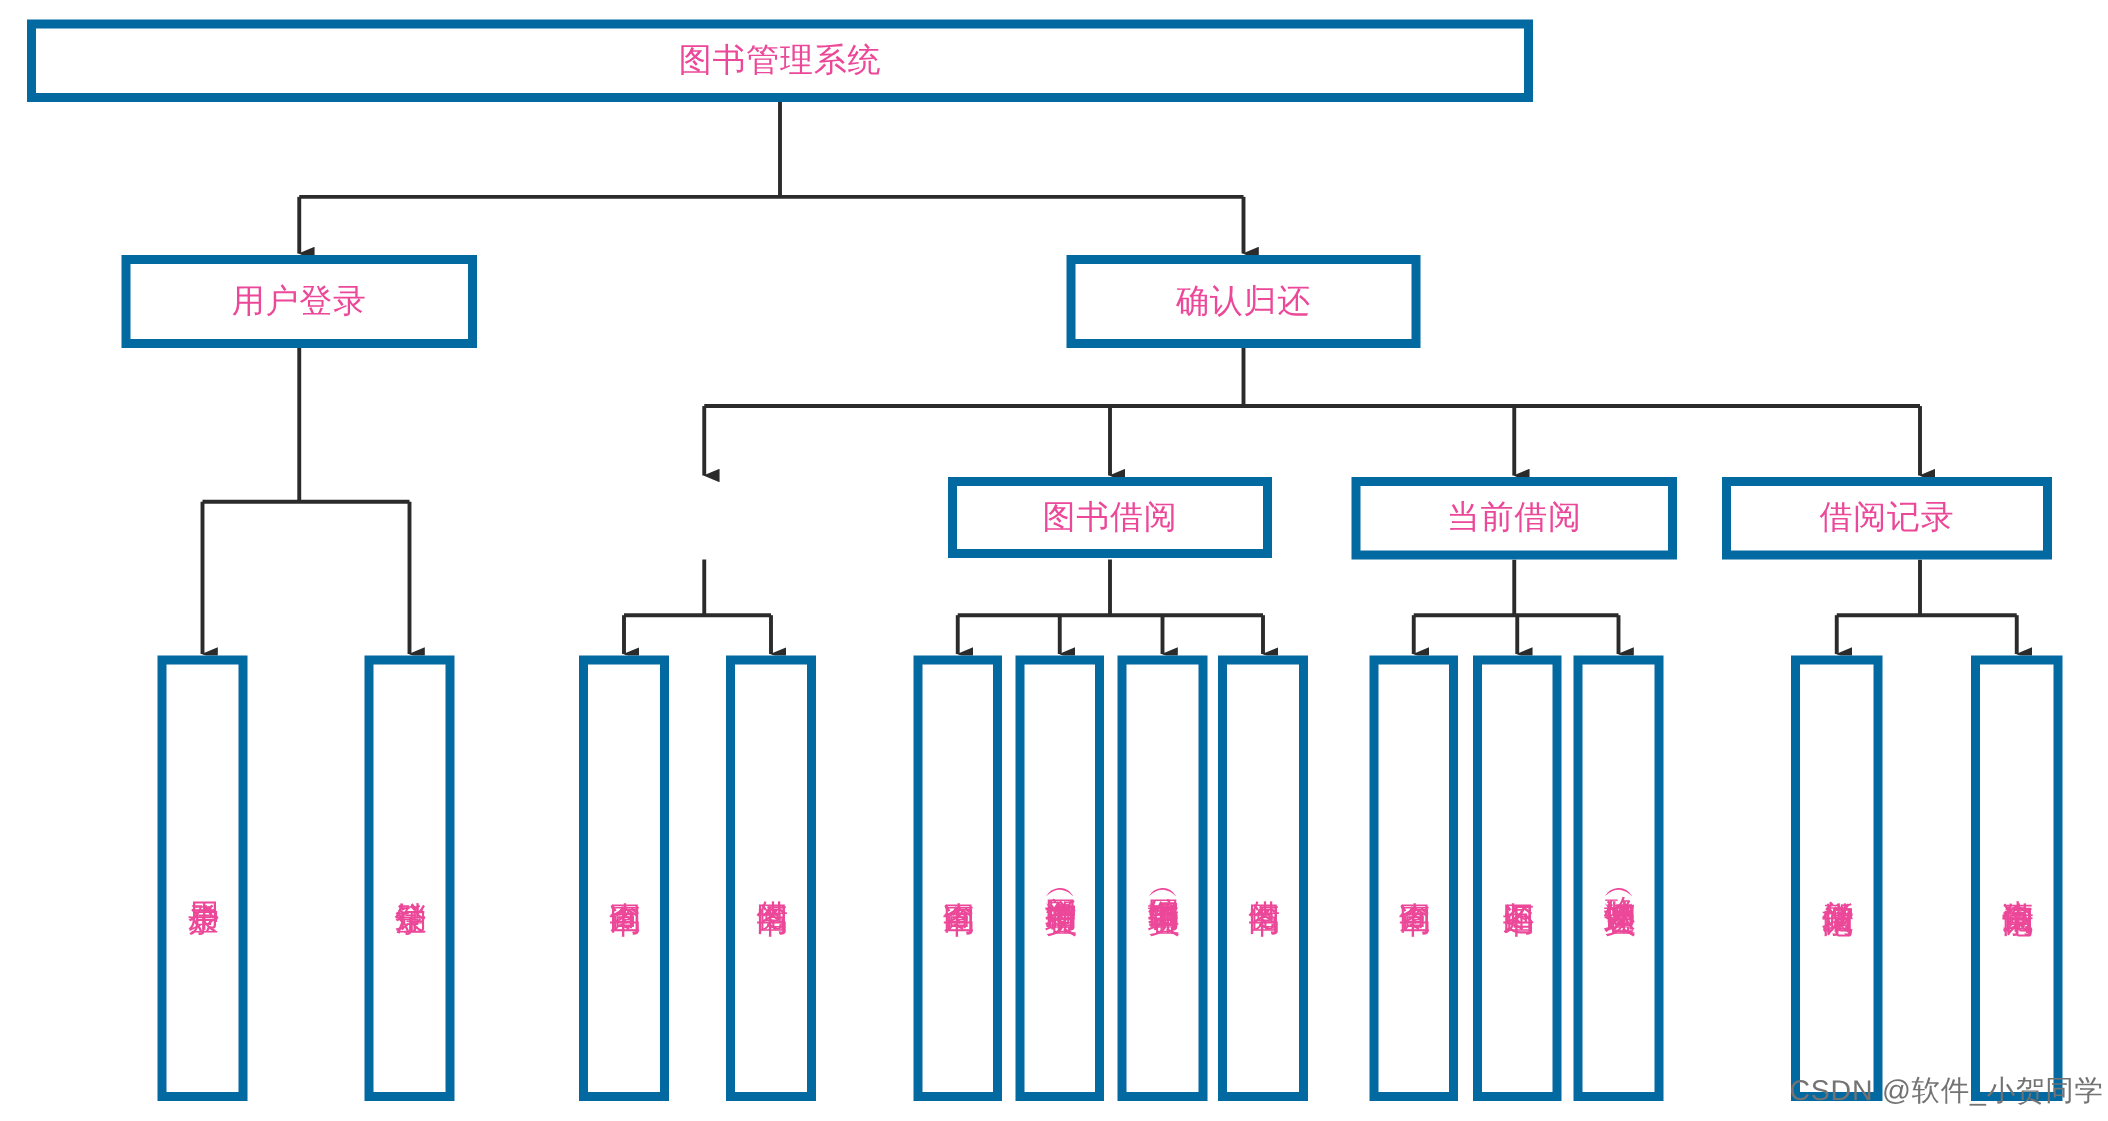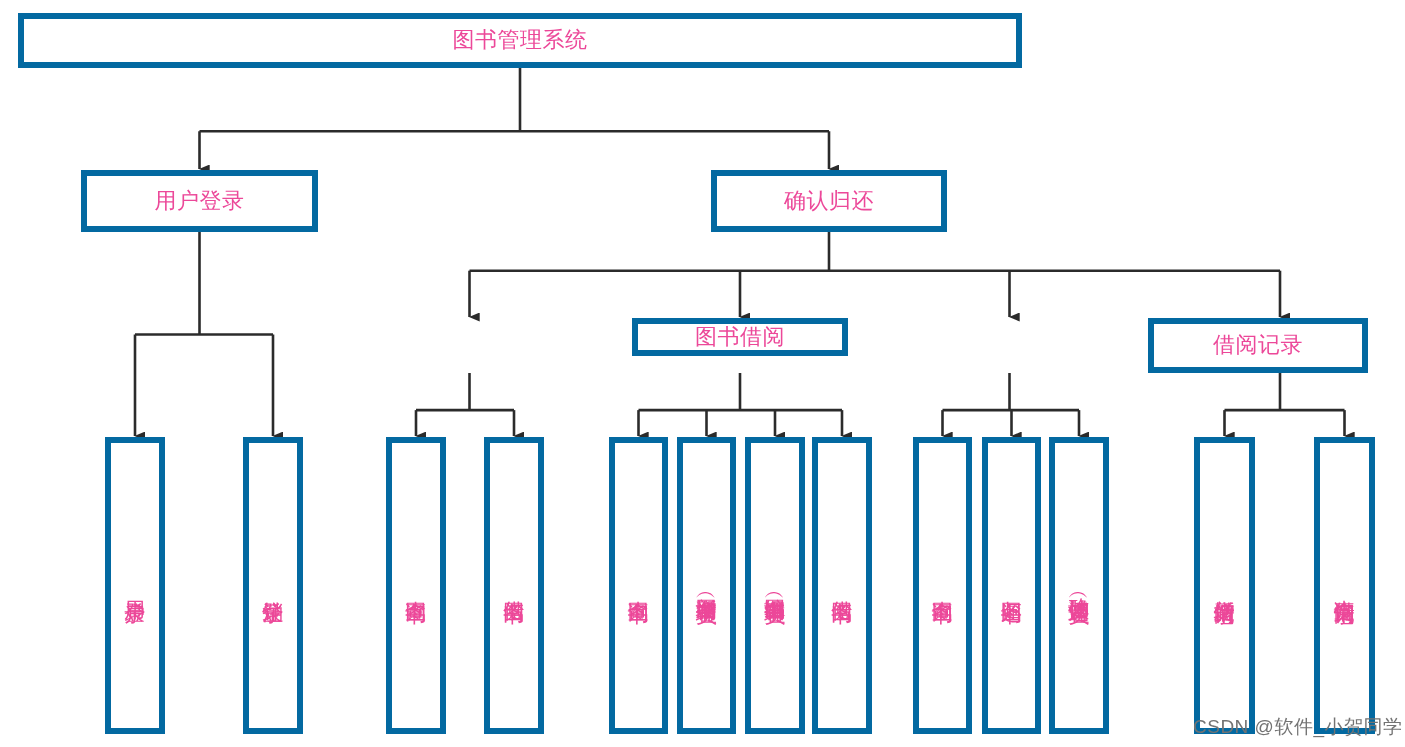--- a/index.html
+++ b/index.html
@@ -115,22 +115,25 @@
     <span>图书管理系统</span>
   </div>
 
   <div class="node node-h" style="left:81px; top:170px; width:237px; height:62px;">
     <span>用户登录</span>
   </div>
   <div class="node node-h" style="left:711px; top:170px; width:236px; height:62px;">
     <span>确认归还</span>
   </div>
 
-  <div class="node node-h" style="left:632px; top:318px; width:216px; height:38px;align-items:flex-end;">
+  <div class="node node-h" style="left:632px; top:318px; width:216px; height:54px;">
     <span>图书借阅</span>
+  </div>
+  <div class="node node-h" style="left:901px; top:318px; width:217px; height:55px;">
+    <span>当前借阅</span>
   </div>
   <div class="node node-h" style="left:1148px; top:318px; width:220px; height:55px;">
     <span>借阅记录</span>
   </div>
 
   <div class="node node-v" style="left:105px; top:437px; width:60px; height:297px;">
     <span class="vtext">用户登录</span>
   </div>
   <div class="node node-v" style="left:243px; top:437px; width:60px; height:297px;">
     <span class="vtext">注销登录</span>

